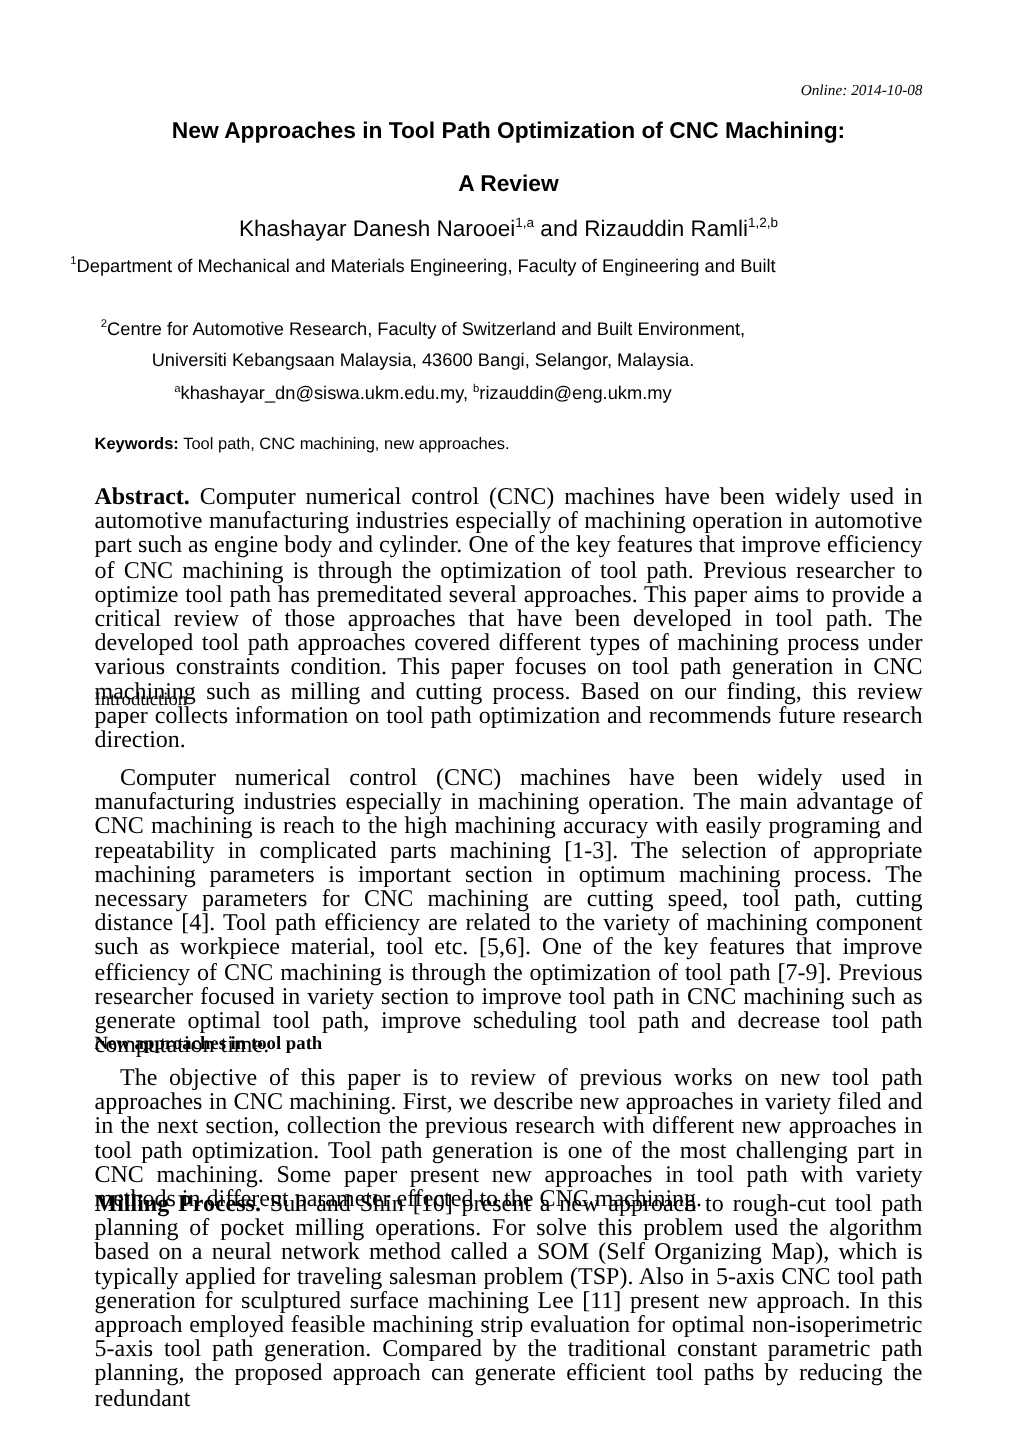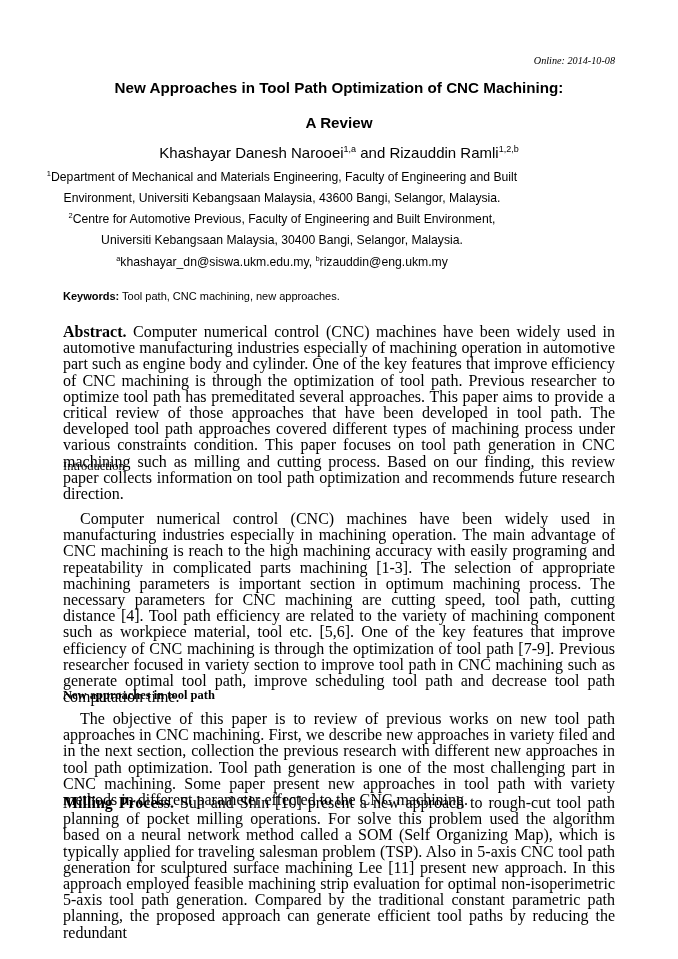--- a/index.html
+++ b/index.html
@@ -36,23 +36,22 @@
   <div class="hdr-right">Online: 2014-10-08</div>
 
   <div class="title t2">A Review</div>
   <div class="title t1">New Approaches in Tool Path Optimization of CNC Machining:</div>
 
   <div class="authors">
     <span>Khashayar Danesh Narooei</span><sup>1,a</sup><span> and </span><span>Rizauddin Ramli</span><sup>1,2,b</sup>
   </div>
 
   <div class="affil a1"><sup>1</sup><span>Department of Mechanical and Materials Engineering, Faculty of Engineering and Built</span></div>
-  <div class="affil a2">Environment, Universiti Kebangsaan Malaysia, 43600 Bangi, Selangor, Malaysia.</div>
-  <div class="affil a3"><sup>2</sup><span>Centre for Automotive Previous, Faculty of Engineering and Built Environment,</span></div>
-  <div class="affil a4">Universiti Kebangsaan Malaysia, 30400 Bangi, Selangor, Malaysia.</div>
+  <div class="affil a3"><sup>2</sup><span>Centre for Automotive Research, Faculty of Switzerland and Built Environment,</span></div>
+  <div class="affil a4">Universiti Kebangsaan Malaysia, 43600 Bangi, Selangor, Malaysia.</div>
   <div class="affil a5"><sup>a</sup><span>khashayar_dn@siswa.ukm.edu.my, </span><sup>b</sup><span>rizauddin@eng.ukm.my</span></div>
 
   <div class="keywords"><b>Keywords:</b><span> Tool path, CNC machining, new approaches.</span></div>
 
   <div class="para abstract"><b>Abstract.</b><span> Computer numerical control (CNC) machines have been widely used in automotive manufacturing industries especially of machining operation in automotive part such as engine body and cylinder. One of the key features that improve efficiency of CNC machining is through the optimization of tool path. Previous researcher to optimize tool path has premeditated several approaches. This paper aims to provide a critical review of those approaches that have been developed in tool path. The developed tool path approaches covered different types of machining process under various constraints condition. This paper focuses on tool path generation in CNC machining such as milling and cutting process. Based on our finding, this review paper collects information on tool path optimization and recommends future research direction.</span></div>
 
   <div class="h-intro">Introduction</div>
   <div class="para indent intro">Computer numerical control (CNC) machines have been widely used in manufacturing industries especially in machining operation. The main advantage of CNC machining is reach to the high machining accuracy with easily programing and repeatability in complicated parts machining [1-3]. The selection of appropriate machining parameters is important section in optimum machining process. The necessary parameters for CNC machining are cutting speed, tool path, cutting distance [4]. Tool path efficiency are related to the variety of machining component such as workpiece material, tool etc. [5,6]. One of the key features that improve efficiency of CNC machining is through the optimization of tool path [7-9]. Previous researcher focused in variety section to improve tool path in CNC machining such as generate optimal tool path, improve scheduling tool path and decrease tool path computation time.</div>
 
   <div class="h-new">New approaches in tool path</div>

